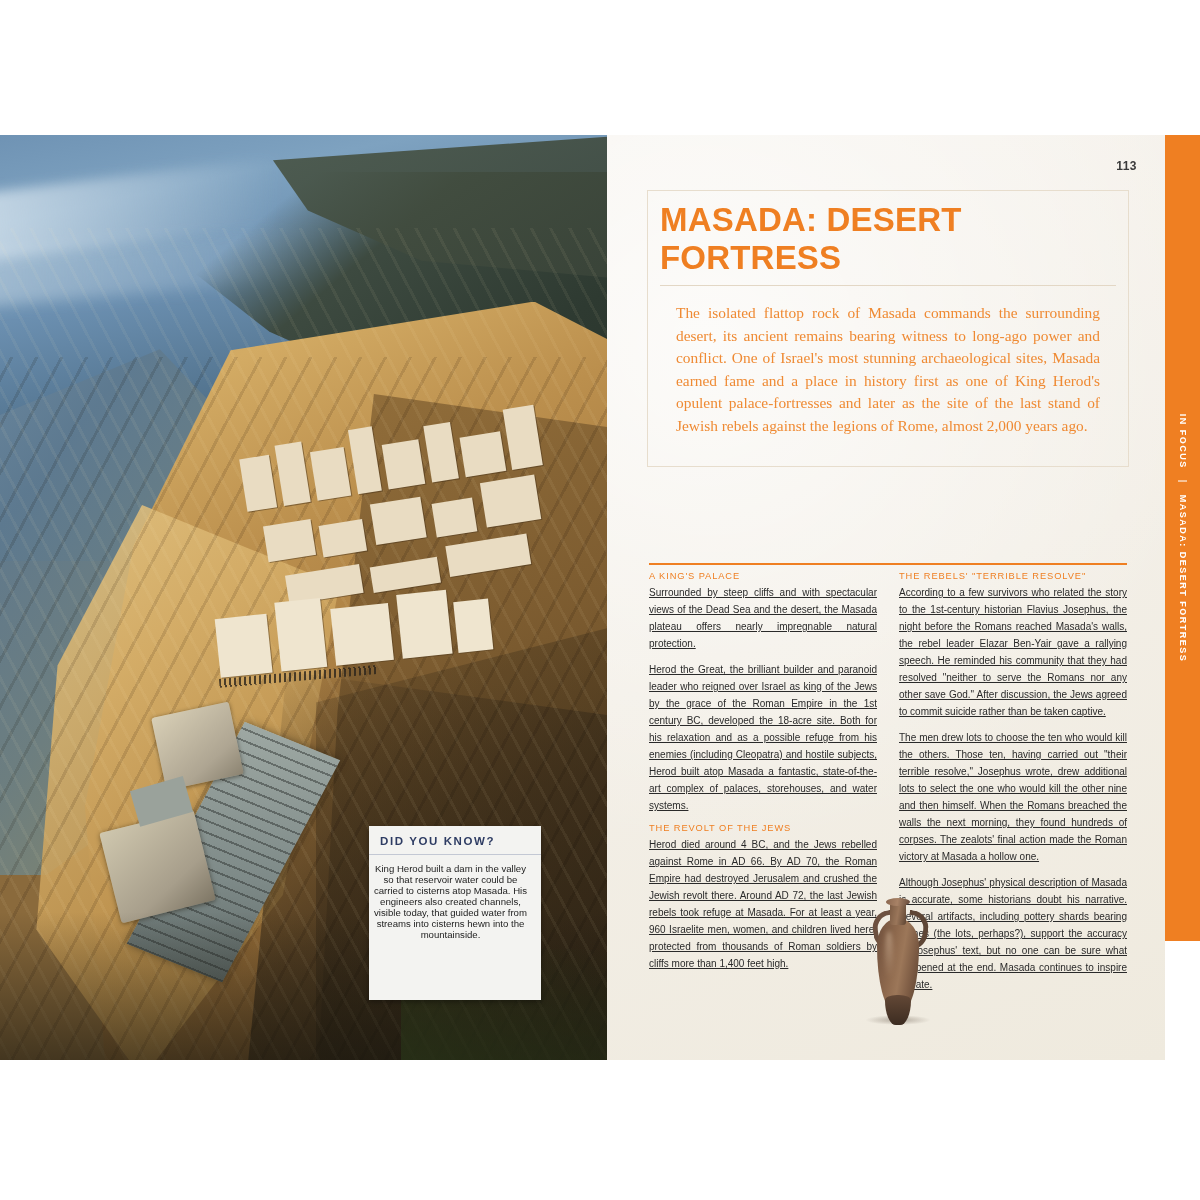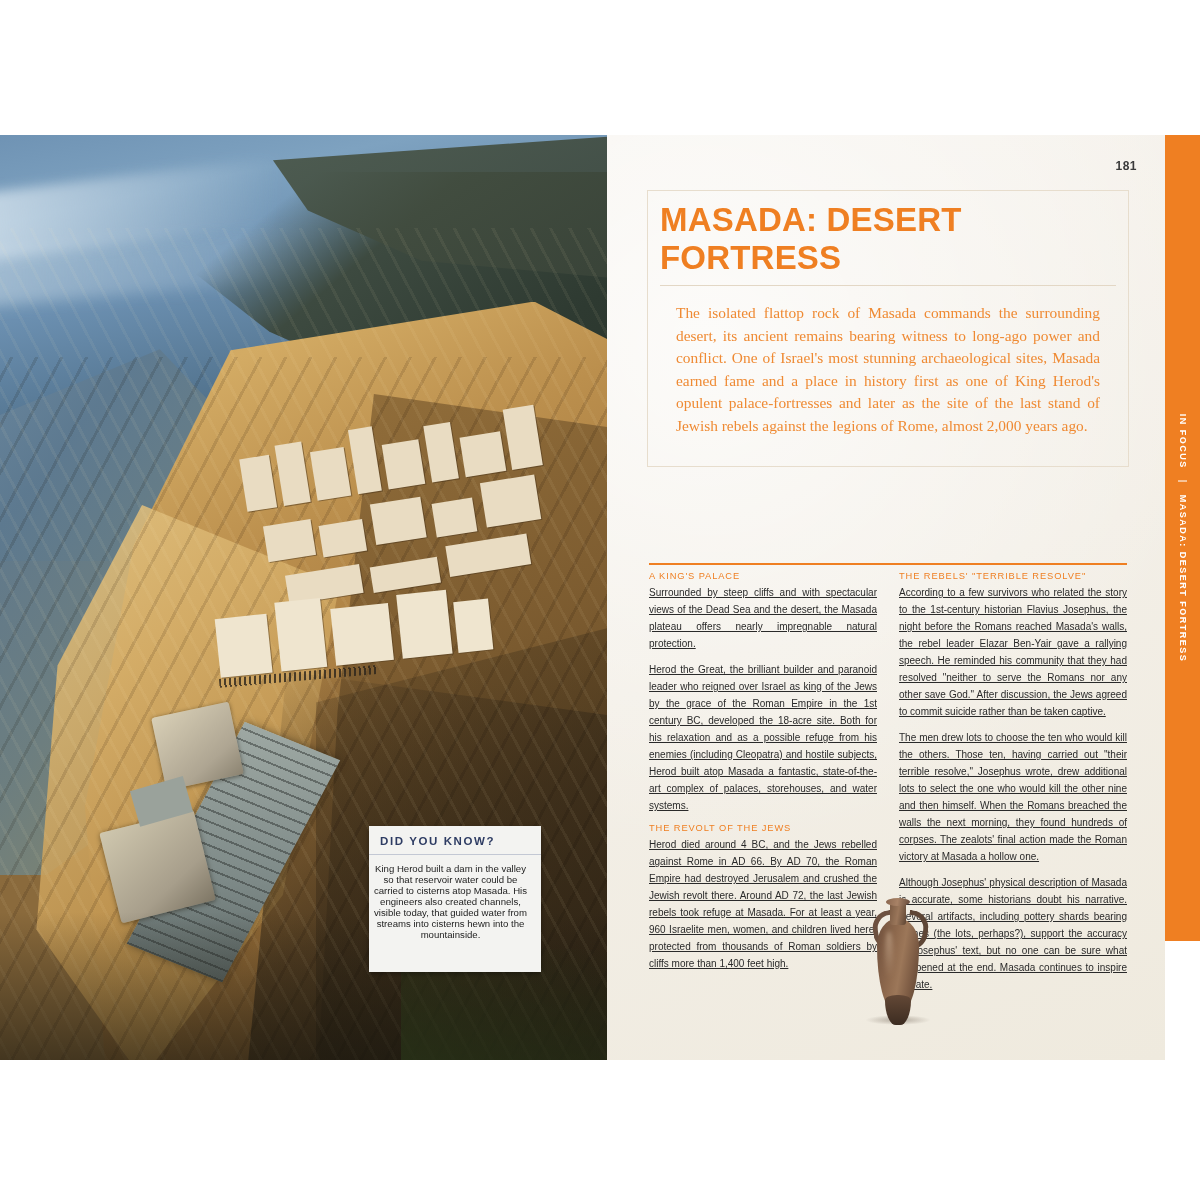--- a/index.html
+++ b/index.html
@@ -147,21 +147,21 @@
     position:absolute;left:0;bottom:0;width:100%;height:16%;
     background:linear-gradient(0deg,rgba(24,22,14,.62),rgba(24,22,14,0));
   }
   .photo-green{
     position:absolute;right:0;bottom:0;width:34%;height:12%;
     background:linear-gradient(200deg,rgba(52,62,30,.0),rgba(40,52,24,.75));
   }
 
   
   .dyk{
-    position:absolute;left:369px;top:826px;width:172px;height:146px;
+    position:absolute;left:369px;top:826px;width:172px;height:174px;
     background:#f3f3f1;
     box-shadow:0 2px 5px rgba(0,0,0,.35);
   }
   .dyk-title{
     font-size:11.5px;font-weight:bold;letter-spacing:1.6px;
     color:#2e3c63;padding:9px 10px 7px 11px;
     border-bottom:1px solid #c3c8d4;
   }
   .dyk-body{
     font-size:9.6px;line-height:11px;color:#1d1d1d;
@@ -337,21 +337,21 @@
   </div>
 
   <div class="dyk">
     <div class="dyk-title">DID YOU KNOW?</div>
     <div class="dyk-body">King Herod built a dam in the valley so that reservoir water could be carried to cisterns atop Masada. His engineers also created channels, visible today, that guided water from streams into cisterns hewn into the mountainside.</div>
   </div>
 
   <div class="article-page">
     <div class="paper-tex"></div>
 
-    <div class="folio">181</div>
+    <div class="folio">113</div>
 
     <div class="title-frame">
       <h1 class="headline">MASADA: DESERT FORTRESS</h1>
       <div class="title-rule"></div>
       <p class="deck">The isolated flattop rock of Masada commands the surrounding desert, its ancient remains bearing witness to long-ago power and conflict. One of Israel's most stunning archaeological sites, Masada earned fame and a place in history first as one of King Herod's opulent palace-fortresses and later as the site of the last stand of Jewish rebels against the legions of Rome, almost 2,000 years ago.</p>
     </div>
 
     <div class="col-rule"></div>
 
     <div class="cols">

